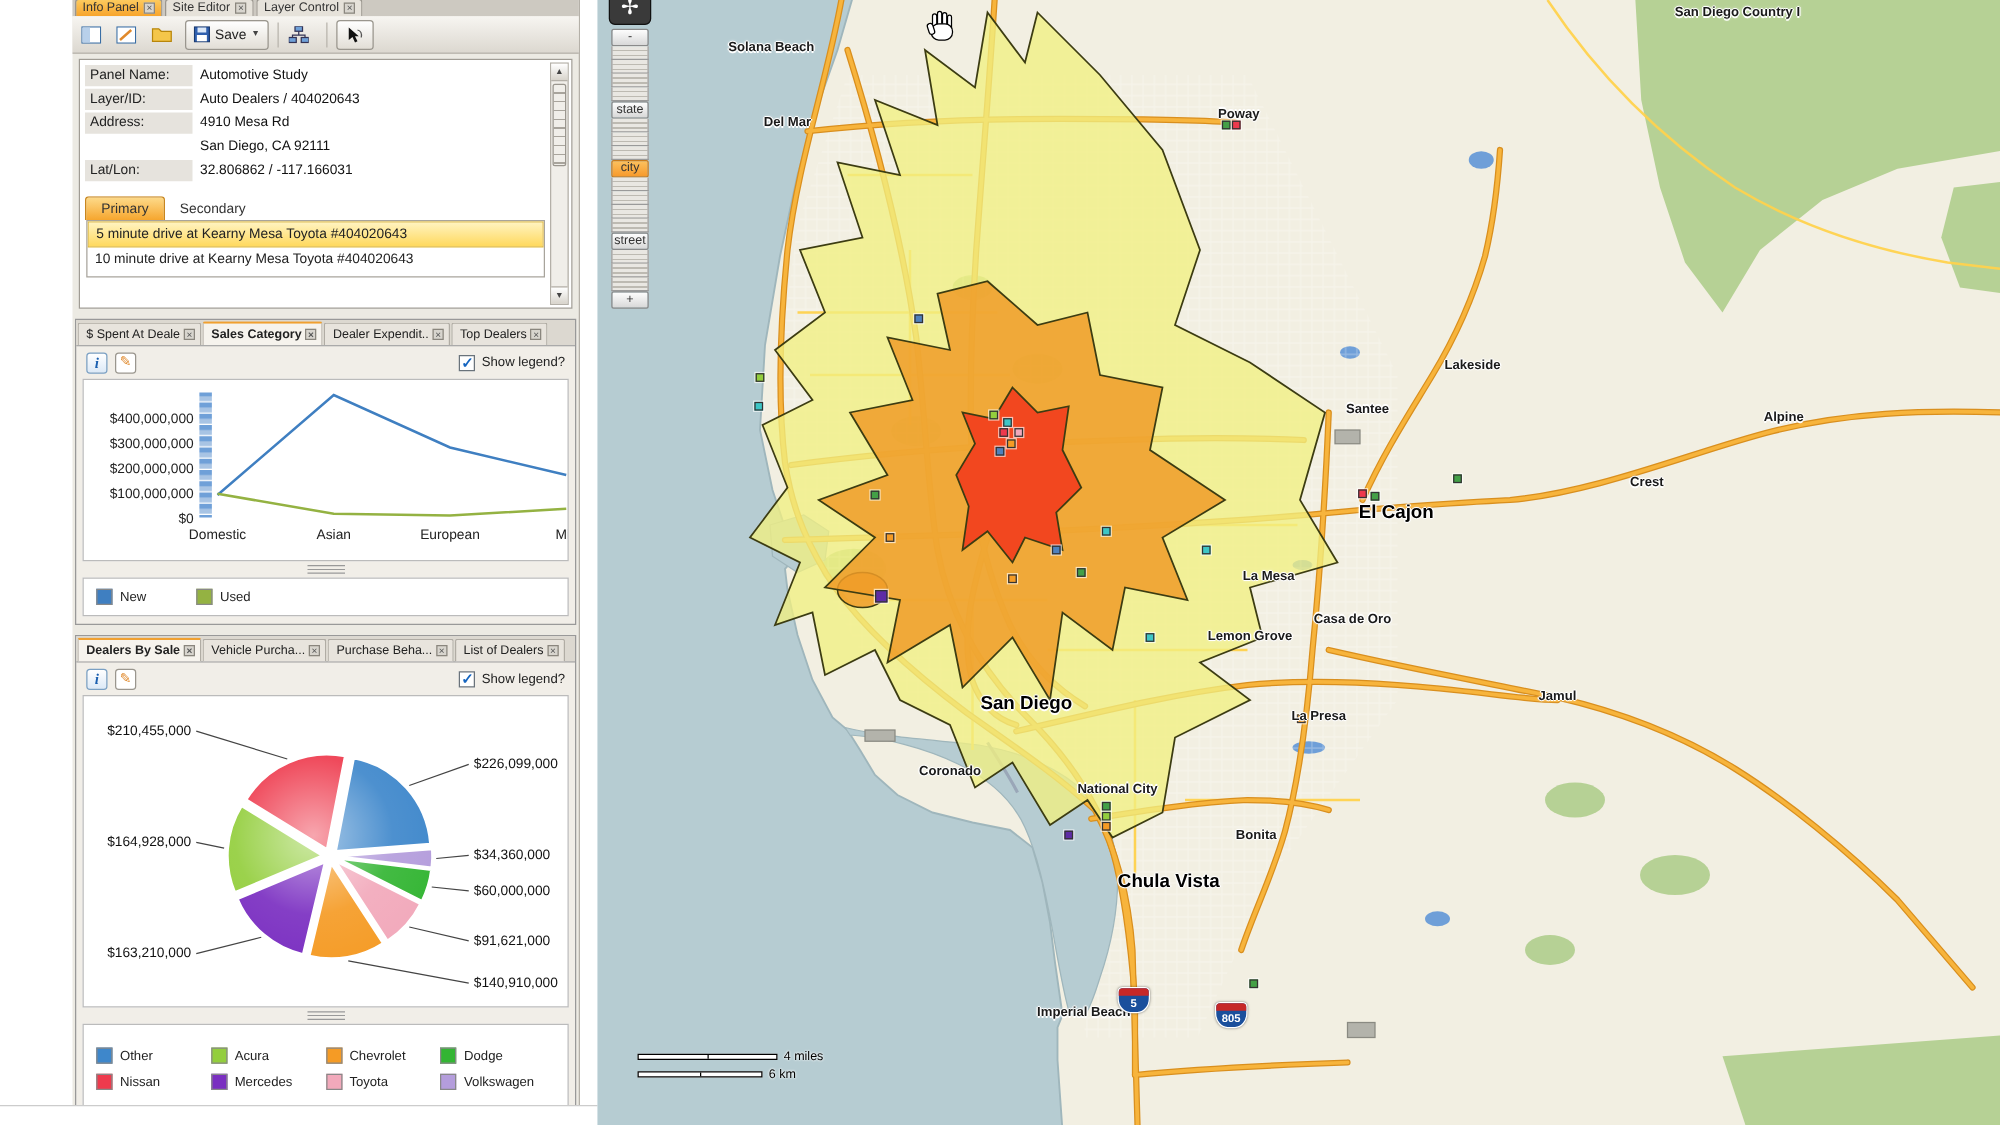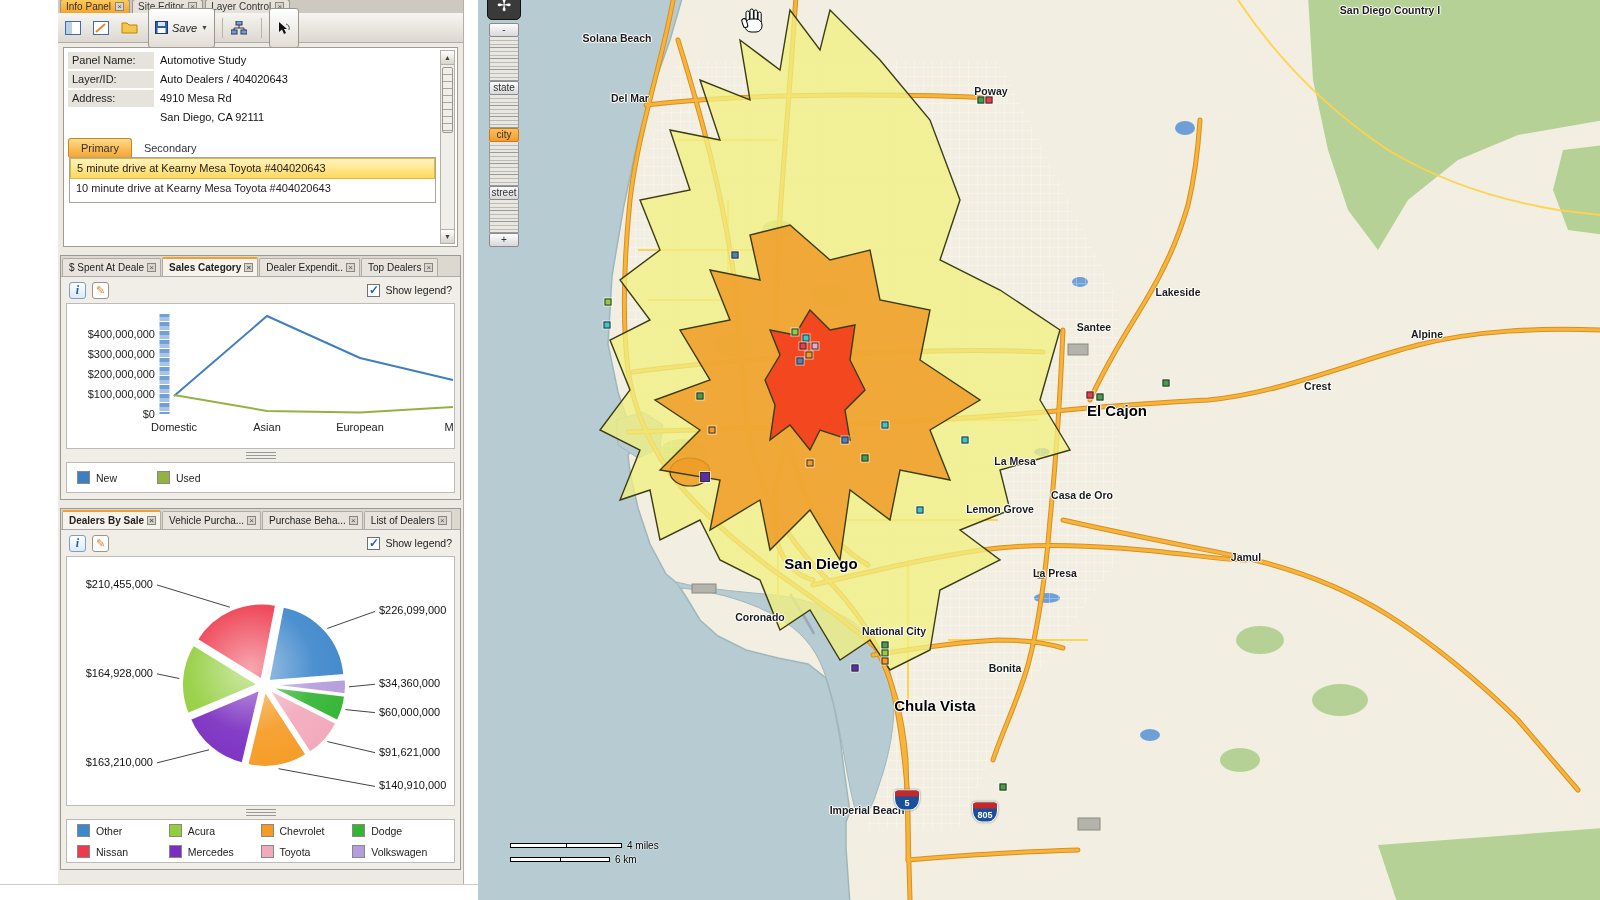--- a/index.html
+++ b/index.html
@@ -8,21 +8,21 @@
 
   
   #left-col { position:absolute; left:58px; top:0; width:406px; height:884px; background:#eceae3; border-right:1px solid #b4b0a8; }
   .top-tabs { height:13px; background:#cdc9c1; display:flex; align-items:flex-end; overflow:hidden; padding-left:2px; }
   .ttab { display:flex; align-items:center; gap:4px; font-size:10px; line-height:13px; padding:0 5px; margin-right:2px;
           border:1px solid #9a968e; border-bottom:none; border-radius:3px 3px 0 0; background:#e6e2da; color:#333; white-space:nowrap; }
   .ttab.active { background:linear-gradient(#fcca5e,#f7a42c);justify-content:center; }
   .xbox { width:9px; height:9px; background:#d8d5ce; border:1px solid #8a867e; font-size:8px; line-height:7px; text-align:center; color:#555; }
 
   .toolbar { height:30px; background:linear-gradient(#f7f5f1,#dcd8d0); border-bottom:1px solid #b0aca4; display:flex; align-items:center; gap:4px; padding:0 6px; }
-  .tbtn { height:40px; min-width:24px; display:flex; align-items:center; justify-content:space-between; gap:4px; border:1px solid transparent; border-radius:3px; font-size:11px; color:#222;font-style:italic; }
+  .tbtn { height:24px; min-width:24px; display:flex; align-items:center; justify-content:space-between; gap:4px; border:1px solid transparent; border-radius:3px; font-size:11px; color:#222; }
   .tbtn.framed { border:1px solid #9a968e; background:linear-gradient(#ffffff,#e2ded6); padding:0 6px; }
   .tsep { width:1px; height:20px; background:#b8b4ac; margin:0 3px; }
 
   .scroll-region { position:relative; margin:4px 5px 0 5px; height:200px; background:#fff; border:1px solid #a09c94; padding:4px 20px 0 4px; overflow:hidden; }
   .inforow { display:flex; margin-bottom:2px; }
   .inflabel { width:86px; min-height:17px; background:#e6e3dd; font-size:11px; color:#222; padding:2px 4px; margin-right:4px; }
   .infvalue { font-size:11px; color:#111; padding:2px 2px; white-space:nowrap; }
   .vscroll { position:absolute; top:2px; right:2px; bottom:2px; width:15px; background:#f0eee9; border:1px solid #b4b0a8; display:flex; flex-direction:column; }
   .varrow { height:14px; background:linear-gradient(#fff,#d8d4cc); border-bottom:1px solid #b4b0a8; font-size:7px; text-align:center; line-height:13px; color:#444; }
   .varrow.bottom { border-top:1px solid #b4b0a8; border-bottom:none; margin-top:auto; }
@@ -44,21 +44,21 @@
   .panel-toolbar { height:26px; display:flex; align-items:center; gap:6px; padding:0 8px; }
   .iicon { width:17px; height:17px; border:1px solid #7aa0c4; border-radius:3px; background:linear-gradient(#ffffff,#dce9f7);
            color:#1a5fb0; font:bold italic 12px "Liberation Serif",serif; text-align:center; line-height:15px; }
   .picon { width:17px; height:17px; border:1px solid #9a968e; border-radius:3px; background:#fff; color:#e0892c; font-size:11px; text-align:center; line-height:15px; }
   .legend-check { margin-left:auto; display:flex; align-items:center; gap:5px; font-size:10.5px; color:#222; }
   .cbx { width:13px; height:13px; background:#fff; border:1px solid #6a737b; color:#1565c0; font-size:12px; font-weight:bold; line-height:11px; text-align:center; }
   .chart-box { background:#fff; border:1px solid #bbb; margin:0 5px; overflow:hidden; }
   svg text.tick { font:11px "Liberation Sans",sans-serif; fill:#222; }
   svg text.pielabel { font:11px "Liberation Sans",sans-serif; fill:#111; }
   .grip { width:30px; height:7px; margin:3px auto; border-top:1px solid #999; border-bottom:1px solid #999; background:linear-gradient(#0000 0 2px,#999 2px 3px,#0000 3px); }
-  .legend-box { background:#fff; border:1px solid #bbb; margin:0 5px 6px 5px; padding:4px 10px; }
+  .legend-box { background:#fff; border:1px solid #bbb; margin:0 5px 6px 5px; padding:18px 10px; }
   .leg-grid { display:grid; grid-template-columns:repeat(4,1fr); row-gap:8px; }
   .leg-item { display:flex; align-items:center; gap:6px; font-size:10.5px; color:#222; }
   .swatch { width:13px; height:13px; border:1px solid #888; display:inline-block; }
 
   
   #map { position:absolute; left:478px; top:0; width:1122px; height:900px; background:#b6ccd2; overflow:hidden; cursor:default; }
   #map svg.base { position:absolute; left:0; top:0; }
   .map-label { position:absolute; transform:translate(-50%,-50%); white-space:nowrap; color:#1a1a1a; font-weight:600; font-size:10.5px;
                text-shadow:-1px 0 0 #fff,1px 0 0 #fff,0 -1px 0 #fff,0 1px 0 #fff,0 0 3px #fff; pointer-events:none; }
   .map-label.city { font-size:15px; font-weight:bold; color:#000; }
@@ -160,20 +160,24 @@
           <div class="inflabel">Layer/ID:</div>
           <div class="infvalue">Auto Dealers / 404020643</div>
         </div>
     <div class="inforow">
           <div class="inflabel">Address:</div>
           <div class="infvalue">4910 Mesa Rd</div>
         </div>
     <div class="inforow">
           <div class="inflabel" style="background:transparent;"></div>
           <div class="infvalue">San Diego, CA  92111</div>
+        </div>
+    <div class="inforow">
+          <div class="inflabel">Lat/Lon:</div>
+          <div class="infvalue">32.806862 / -117.166031</div>
         </div>
 
     <div class="site-tabs">
       <div class="stab active">Primary</div>
       <div class="stab">Secondary</div>
     </div>
     <div class="ta-list">
       <div class="ta-item sel">5 minute drive at Kearny Mesa Toyota #404020643</div>
       <div class="ta-item">10 minute drive at Kearny Mesa Toyota #404020643</div>
     </div>

